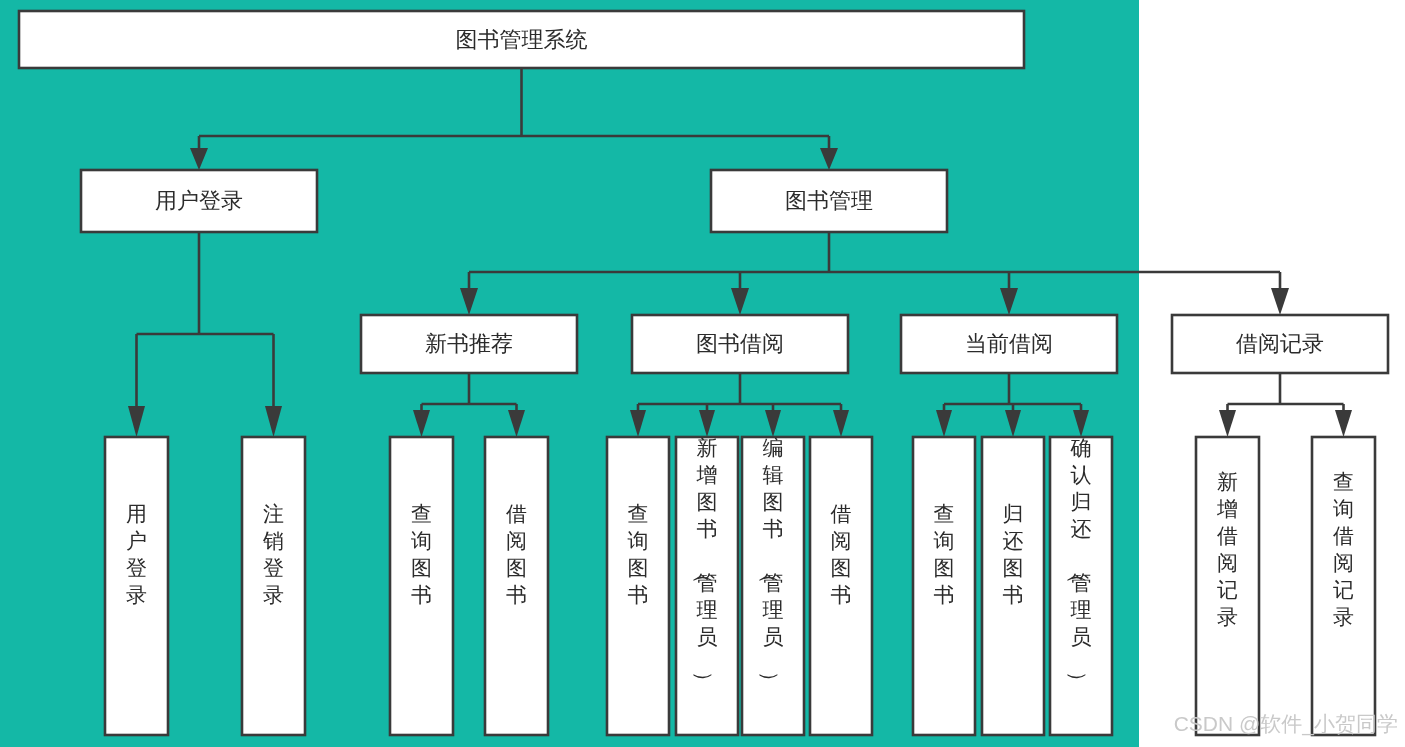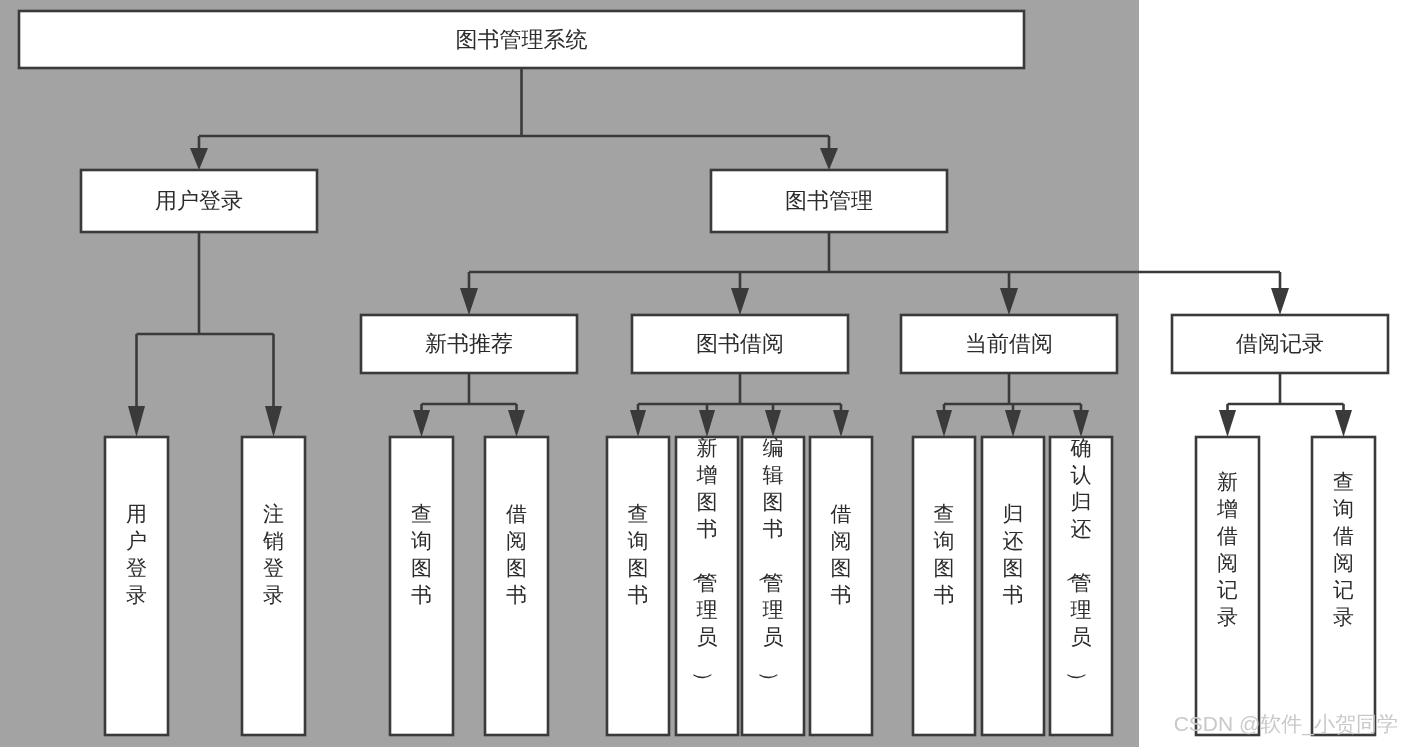--- a/index.html
+++ b/index.html
@@ -11,21 +11,21 @@
   body {
     font-family: "Liberation Sans", "DejaVu Sans", sans-serif;
     width: 1405px;
     height: 747px;
     overflow: hidden;
   }
   #diagram-root {
     position: relative;
     width: 1139px;
     height: 747px;
-    background: #a3a3a3;
+    background: #14b8a6;
   }
   svg.diagram-canvas {
     position: absolute;
     left: 0;
     top: 0;
     width: 1405px;
     height: 747px;
     display: block;
   }
   .node-box {

